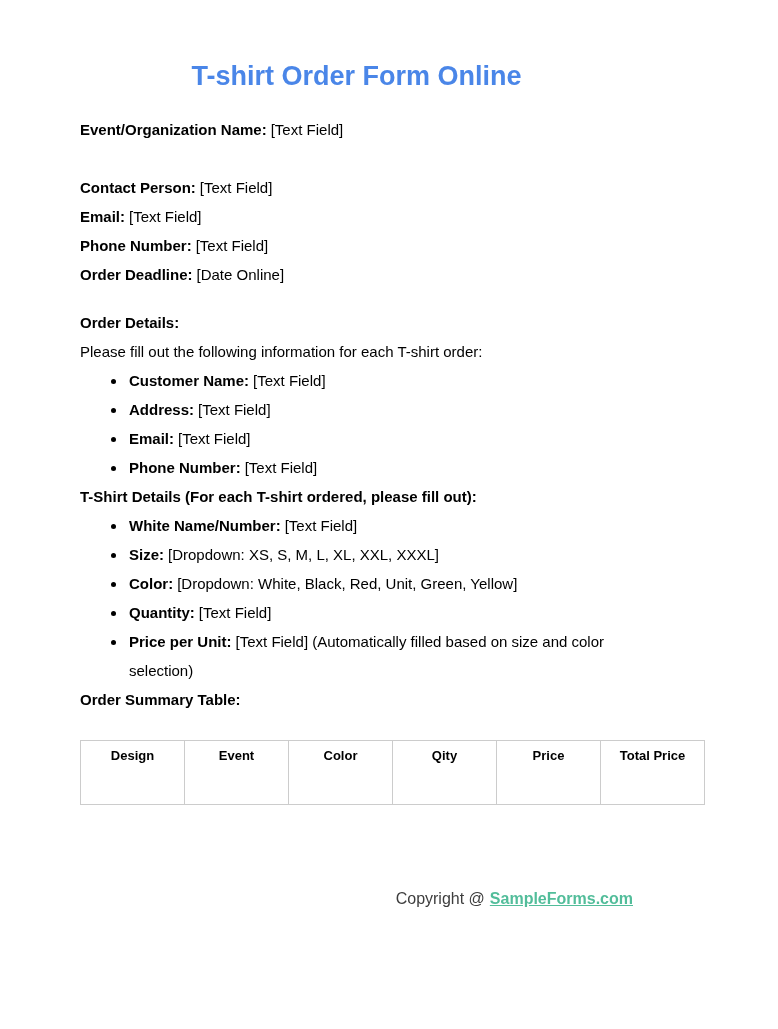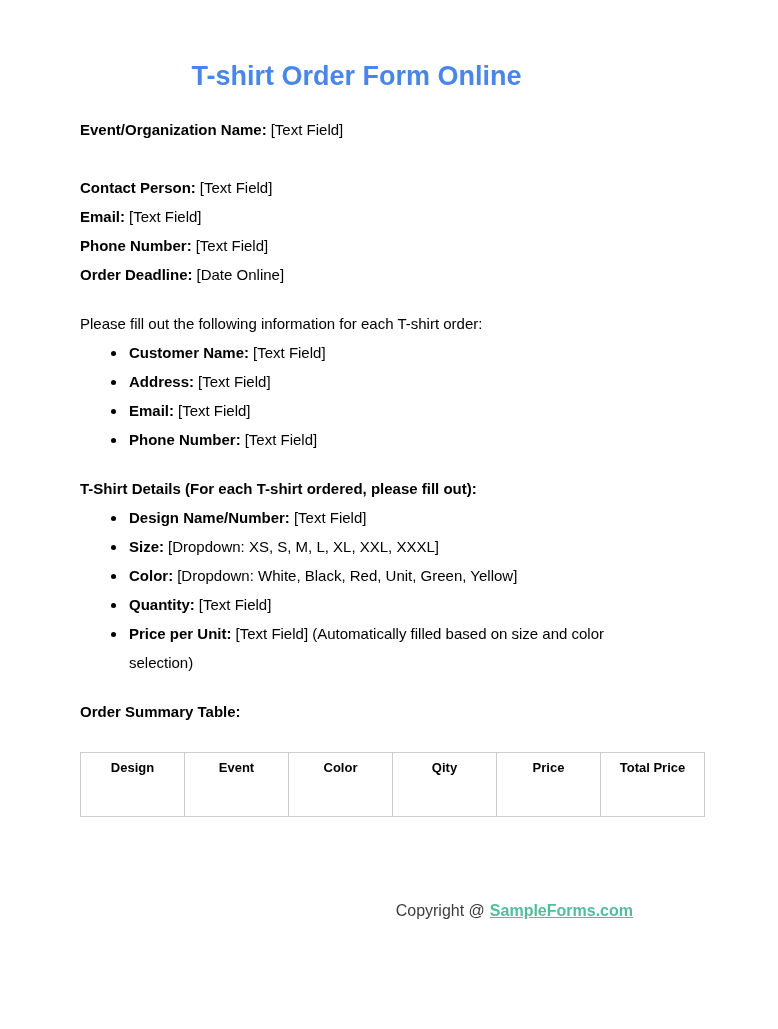--- a/index.html
+++ b/index.html
@@ -38,21 +38,21 @@
   }
   .top-field { margin-top: 23px; }
   .contact-group { margin-top: 29px; }
   .section-heading {
     margin: 0;
     font-size: 15px;
     line-height: 29px;
     font-weight: bold;
   }
   .mt19 { margin-top: 19px; }
-  .mt20 { margin-top: 20px; }
+  .mt20 { }
   .lbl { font-weight: bold; margin-right: 4px; }
   .val { font-weight: normal; }
   ul.bullets {
     margin: 0;
     padding: 0 0 0 47px;
   }
   ul.bullets li {
     font-size: 15px;
     line-height: 29px;
     padding-left: 2px;
@@ -104,20 +104,21 @@
       <span class="lbl">Email:</span><span class="val">[Text Field]</span>
     </p>
     <p class="line">
       <span class="lbl">Phone Number:</span><span class="val">[Text Field]</span>
     </p>
     <p class="line">
       <span class="lbl">Order Deadline:</span><span class="val">[Date Online]</span>
     </p>
   </div>
 
+  <h2 class="section-heading mt19">Order Details:</h2>
 
   <p class="line mt20">Please fill out the following information for each T-shirt order:</p>
 
   <ul class="bullets mt20">
     <li>
       <span class="lbl">Customer Name:</span><span class="val">[Text Field]</span>
     </li>
     <li>
       <span class="lbl">Address:</span><span class="val">[Text Field]</span>
     </li>
@@ -126,21 +127,21 @@
     </li>
     <li>
       <span class="lbl">Phone Number:</span><span class="val">[Text Field]</span>
     </li>
   </ul>
 
   <h2 class="section-heading mt20">T-Shirt Details (For each T-shirt ordered, please fill out):</h2>
 
   <ul class="bullets mt19">
     <li>
-      <span class="lbl">Design Name/Number:</span><span class="val">[Text Field]</span>
+      <span class="lbl">White Name/Number:</span><span class="val">[Text Field]</span>
     </li>
     <li>
       <span class="lbl">Size:</span><span class="val">[Dropdown: XS, S, M, L, XL, XXL, XXXL]</span>
     </li>
     <li>
       <span class="lbl">Color:</span><span class="val">[Dropdown: White, Black, Red, Unit, Green, Yellow]</span>
     </li>
     <li>
       <span class="lbl">Quantity:</span><span class="val">[Text Field]</span>
     </li>

